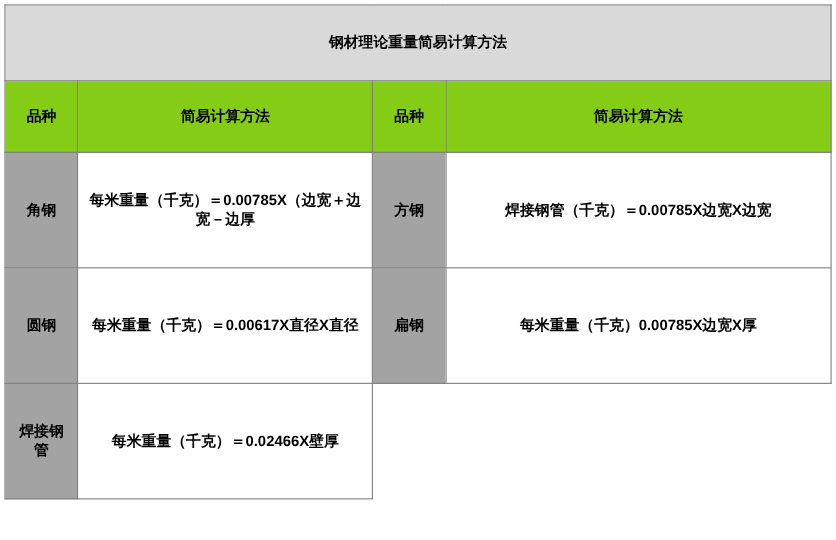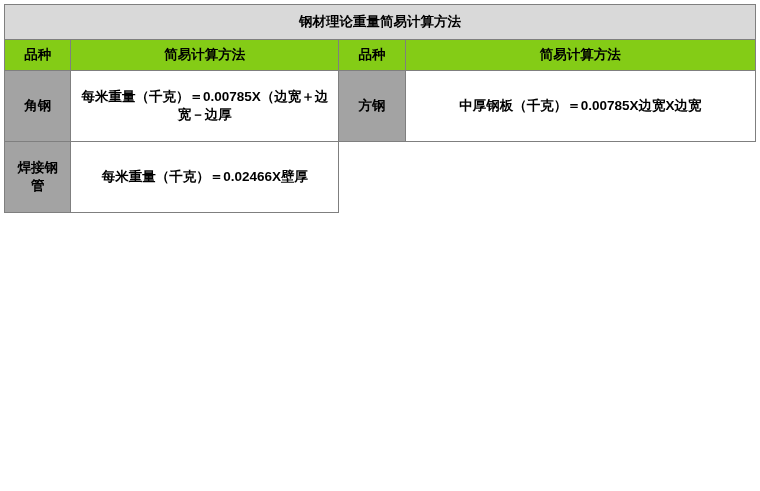--- a/index.html
+++ b/index.html
@@ -23,21 +23,21 @@
   }
   table.calc-table {
     border-collapse: collapse;
     table-layout: fixed;
     width: 752px;
     margin: 4px 0 0 4px;
   }
   table.calc-table td,
   table.calc-table th {
     border: 1px solid #7f7f7f;
-    padding: 4px 6px;
+    padding: 21px 6px;
     vertical-align: middle;
     text-align: center;
     font-weight: bold;
     font-size: 13.5px;
     line-height: 1.35;
     color: #000000;
   }
   .title-cell {
     background: #d9d9d9;
     font-size: 14.5px;
@@ -86,21 +86,27 @@
       <tr>
         <td class="header-cell">品种</td>
         <td class="header-cell">简易计算方法</td>
         <td class="header-cell">品种</td>
         <td class="header-cell">简易计算方法</td>
       </tr>
       <tr class="row-tall">
         <td class="cat-cell">角钢</td>
         <td class="formula-cell">每米重量（千克）＝0.00785X（边宽＋边宽－边厚</td>
         <td class="cat-cell">方钢</td>
-        <td class="formula-cell">中厚钢板（千克）＝0.00785X边宽X边宽</td>
+        <td class="formula-cell">焊接钢管（千克）＝0.00785X边宽X边宽</td>
+      </tr>
+      <tr class="row-mid">
+        <td class="cat-cell">圆钢</td>
+        <td class="formula-cell">每米重量（千克）＝0.00617X直径X直径</td>
+        <td class="cat-cell">扁钢</td>
+        <td class="formula-cell">每米重量（千克）0.00785X边宽X厚</td>
       </tr>
       <tr class="row-mid">
         <td class="cat-cell">焊接钢管</td>
         <td class="formula-cell">每米重量（千克）＝0.02466X壁厚</td>
         <td class="empty-cell"></td>
         <td class="empty-cell"></td>
       </tr>
     </tbody>
   </table>
 </div>

